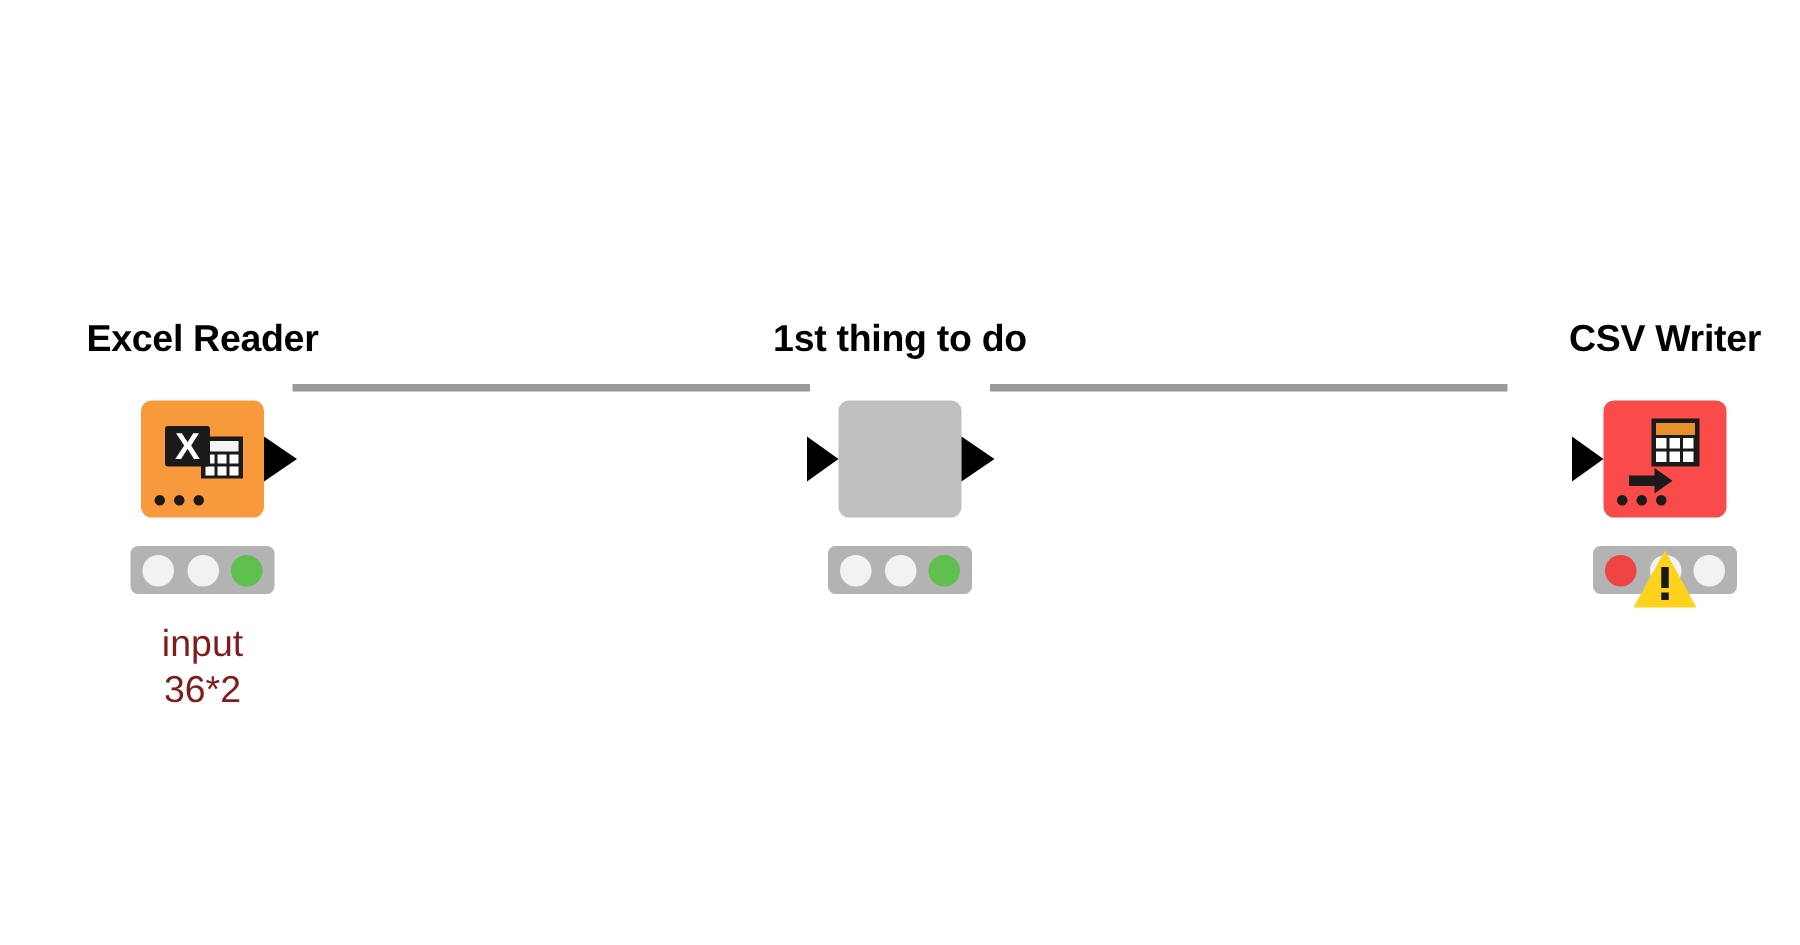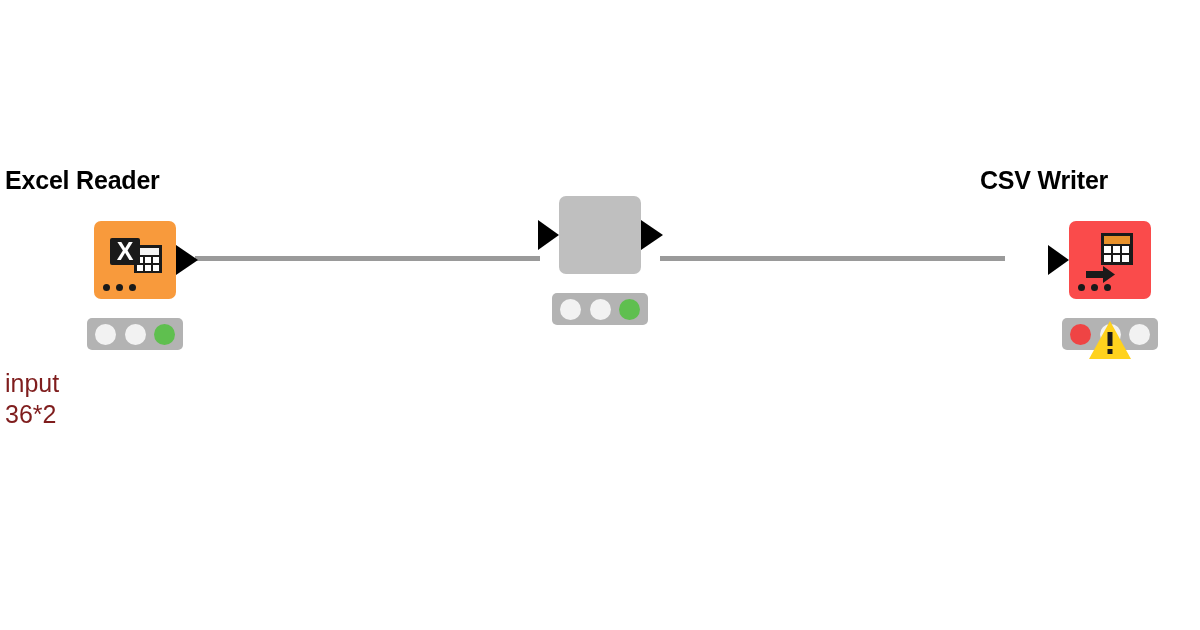--- a/index.html
+++ b/index.html
@@ -24,21 +24,22 @@
   .wire {
     position: absolute;
     height: 5px;
     background: #9a9a9a;
   }
 
   
   .node-group {
     position: absolute;
     width: 260px;
-    text-align: left;
+    text-align: center;
+    margin-top: 46px;
   }
 
   .node-title {
     font-size: 25px;
     font-weight: bold;
     color: #000000;
     letter-spacing: -0.2px;
     line-height: 1;
     white-space: nowrap;
   }
@@ -190,20 +191,21 @@
       <span class="lamp off"></span>
       <span class="lamp green"></span>
     </div>
 
     <div class="note">input
 36*2</div>
   </div>
 
   <div class="node-group" style="left:470px; top:168px;">
 
+    <div class="node-title">1st thing to do</div>
 
     <div class="node-box-row">
       <div class="node-box" style="background:#BFBFBF;">
         <span class="glyph"></span>
         <span class="port in"></span>
         <span class="port out"></span>
       </div>
     </div>
 
     <div class="status-bar">

